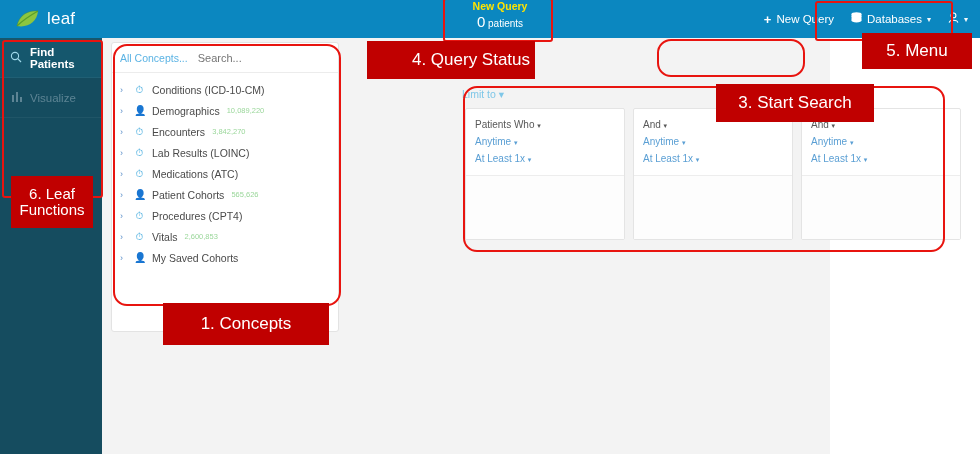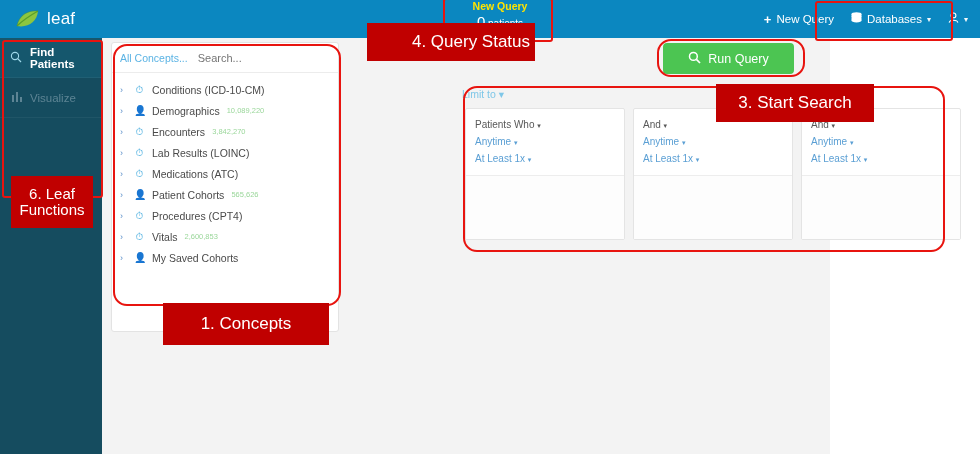--- a/index.html
+++ b/index.html
@@ -260,29 +260,20 @@
         </div>
         <div class="concept-row">
           <span class="chev">›</span>
           <span class="c-ico person">👤</span>
           <span class="c-name">My Saved Cohorts</span>
           <span class="c-count"></span>
         </div>
       </div>
     </div>
 
-    <div class="run-query">
-      <span>
-        <svg width="13" height="13" viewBox="0 0 13 13">
-          <circle cx="5.4" cy="5.4" r="3.9" fill="none" stroke="#fff" stroke-width="1.5"></circle>
-          <line x1="8.4" y1="8.4" x2="12" y2="12" stroke="#fff" stroke-width="1.7"></line>
-        </svg>
-      </span>
-      <span>Run Query</span>
-    </div>
 
     <div class="limit-row">
       <span>Limit to</span>
       <span class="dd">▾</span>
     </div>
 
     <div class="query-boxes">
       <div class="qbox">
         <div class="qbox-head">
           <div class="qh-line dark">
@@ -341,17 +332,18 @@
 
   <div class="ann-ring" style="left:113px; top:44px; width:228px; height:262px;"></div>
   <div class="ann-ring" style="left:463px; top:86px; width:482px; height:166px;"></div>
   <div class="ann-ring" style="left:657px; top:39px; width:148px; height:38px;"></div>
   <div class="ann-ring sq" style="left:443px; top:-2px; width:110px; height:44px;"></div>
   <div class="ann-ring sq" style="left:815px; top:1px; width:138px; height:40px;"></div>
   <div class="ann-ring sq" style="left:2px; top:40px; width:101px; height:158px;"></div>
 
   <div class="ann-box" style="left:163px; top:303px; width:166px; height:42px;">1. Concepts</div>
   <div class="ann-box" style="left:716px; top:84px; width:158px; height:38px;">3. Start Search</div>
-  <div class="ann-box" style="left:367px; top:23px; width:168px; height:38px;padding-left:40px;">4. Query Status</div>
+  <div class="ann-box" style="left:367px; top:41px; width:168px; height:38px;padding-left:40px;">4. Query Status</div>
+  <div class="ann-box" style="left:862px; top:33px; width:110px; height:36px;">5. Menu</div>
   <div class="ann-box" style="left:11px; top:176px; width:82px; height:52px; font-size:15px; white-space:pre-line;">6. Leaf
 Functions</div>
 
 </div>
 
 </body></html>

